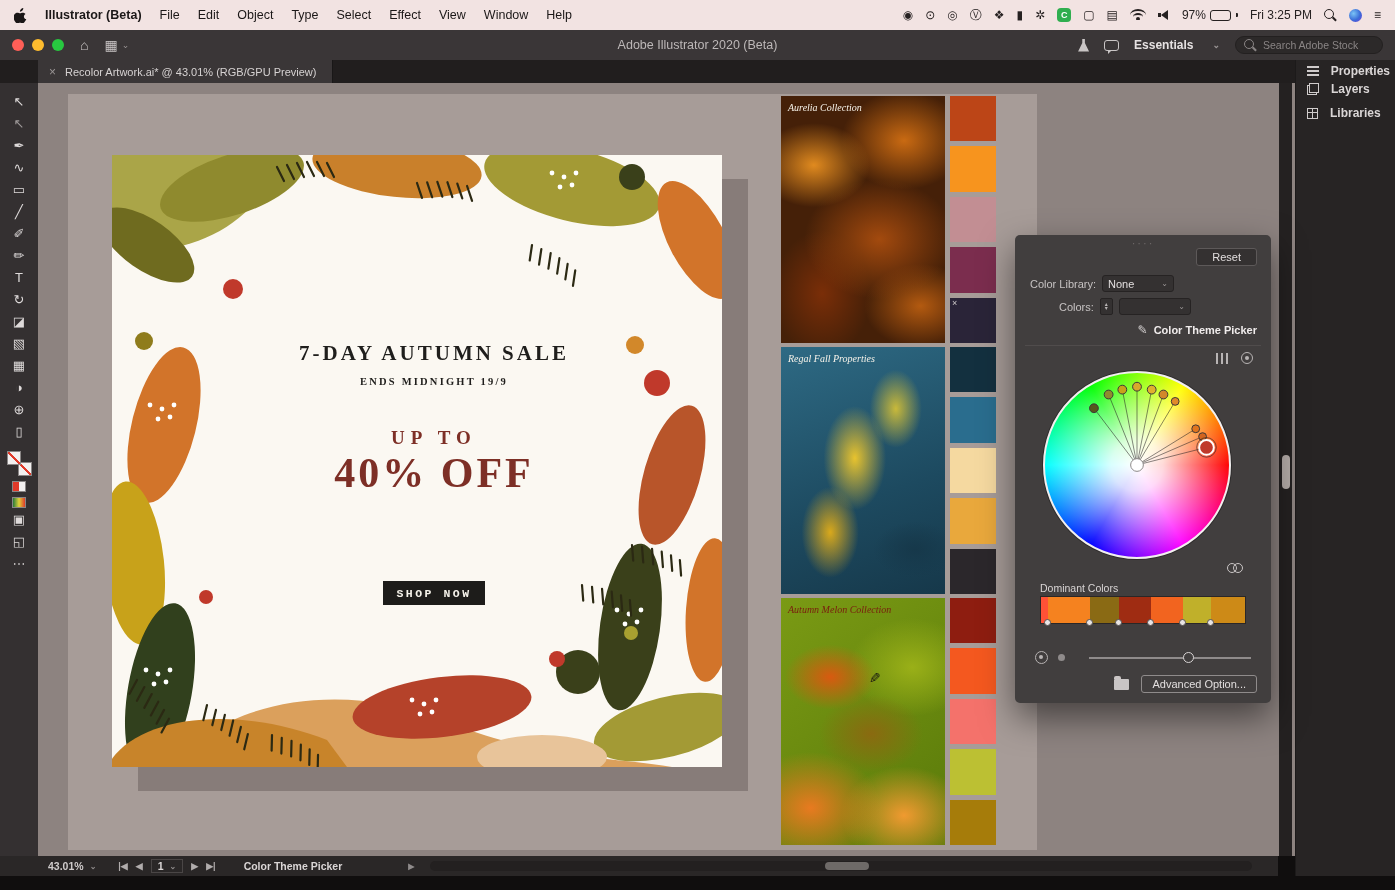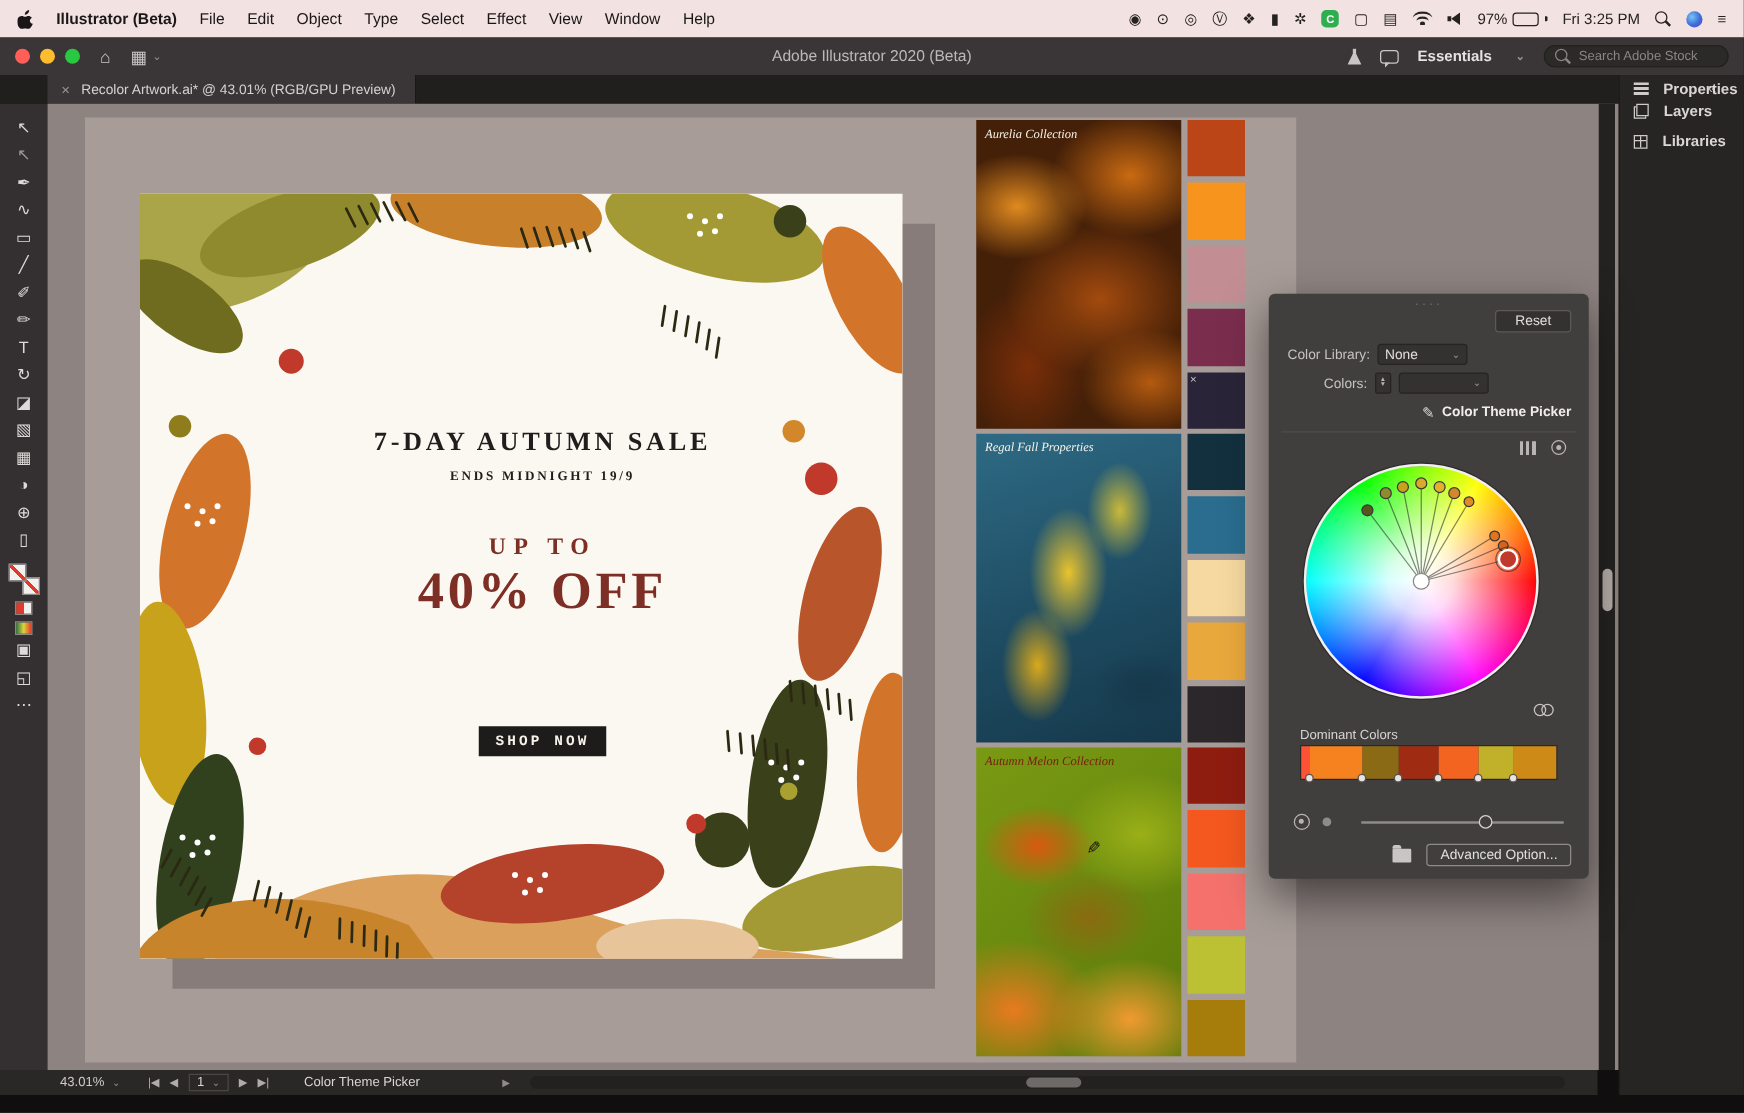--- a/index.html
+++ b/index.html
@@ -195,21 +195,21 @@
     background:linear-gradient(#cfcbcb 0 2px,transparent 2px 4px,#cfcbcb 4px 6px,transparent 6px 8px,#cfcbcb 8px 10px);}
   .icon-layers{width:12px;height:12px;position:relative;}
   .icon-layers::before{content:"";position:absolute;left:0;bottom:0;width:8px;height:8px;border:1.2px solid #cfcbcb;}
   .icon-layers::after{content:"";position:absolute;right:0;top:0;width:8px;height:8px;
     border:1.2px solid #cfcbcb;background:#272424;}
   .icon-libs{width:11px;height:11px;border:1.2px solid #cfcbcb;position:relative;}
   .icon-libs::before{content:"";position:absolute;left:3.8px;top:0;bottom:0;width:1.2px;background:#cfcbcb;}
   .icon-libs::after{content:"";position:absolute;top:3.8px;left:0;right:0;height:1.2px;background:#cfcbcb;}
   
   #status-bar{position:absolute;left:0;top:856px;width:1278px;height:20px;background:#2a2727;
-    display:flex;align-items:center;color:#cfcbcb;font-size:10.5px;padding-left:48px;gap:6px;}
+    display:flex;align-items:center;color:#cfcbcb;font-size:10.5px;padding-left:48px;gap:6px;font-weight:bold;}
   .sb-chev{color:#8f8b8b;font-size:8px;}
   #ab-nav{display:flex;align-items:center;gap:8px;margin-left:16px;color:#b0acac;font-size:9px;}
   #ab-field{border:1px solid #4a4646;padding:0 6px;height:14px;display:flex;align-items:center;
     gap:6px;color:#dad6d6;font-size:10.5px;}
   #status-label{margin-left:22px;color:#dad6d6;}
   #status-arrow{margin-left:60px;font-size:8px;color:#8f8b8b;}
   #h-scroll{flex:1;height:10px;margin:0 26px 0 10px;position:relative;background:#232020;border-radius:5px;}
   #h-thumb{position:absolute;left:48%;top:1px;width:44px;height:8px;background:#6e6a68;border-radius:4px;}
   #desktop-strip{position:absolute;left:0;top:876px;width:1395px;height:14px;background:#100e0e;}
 </style>

